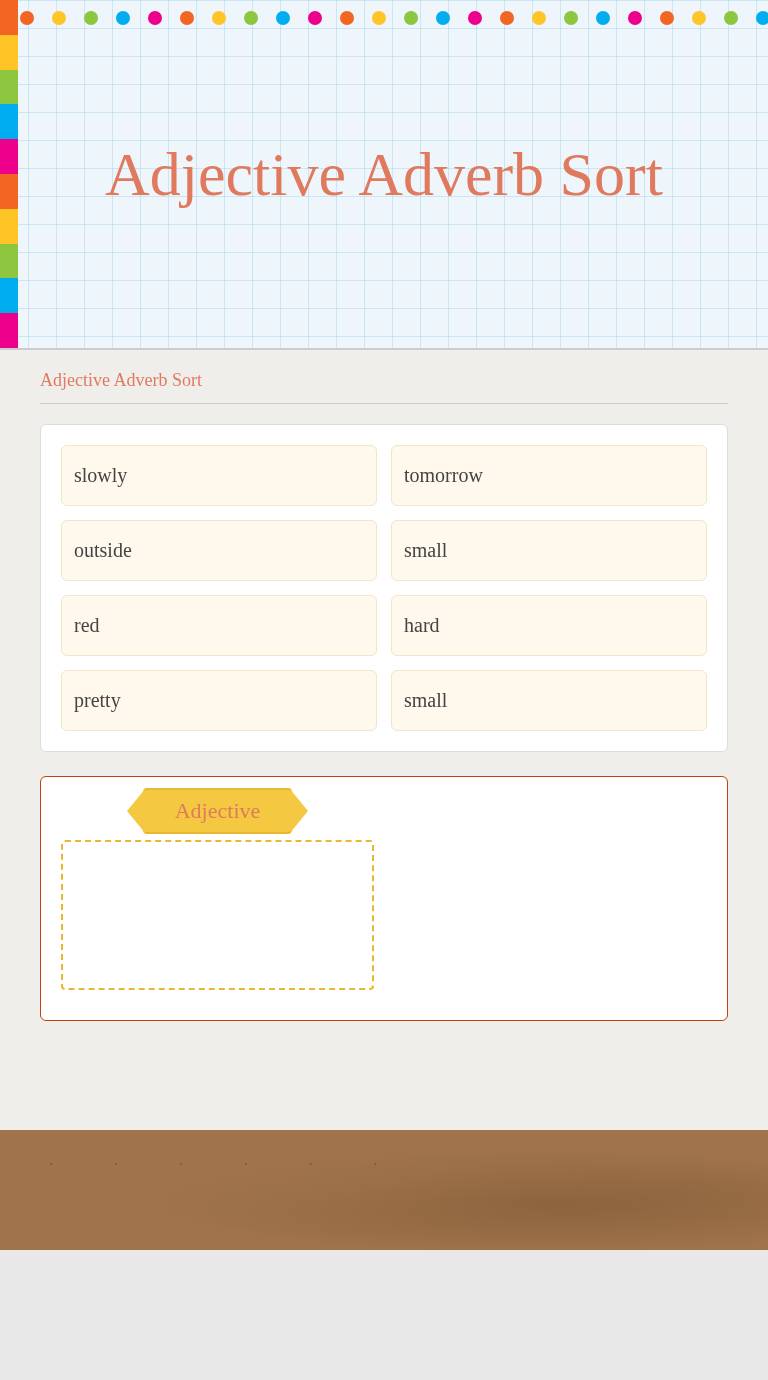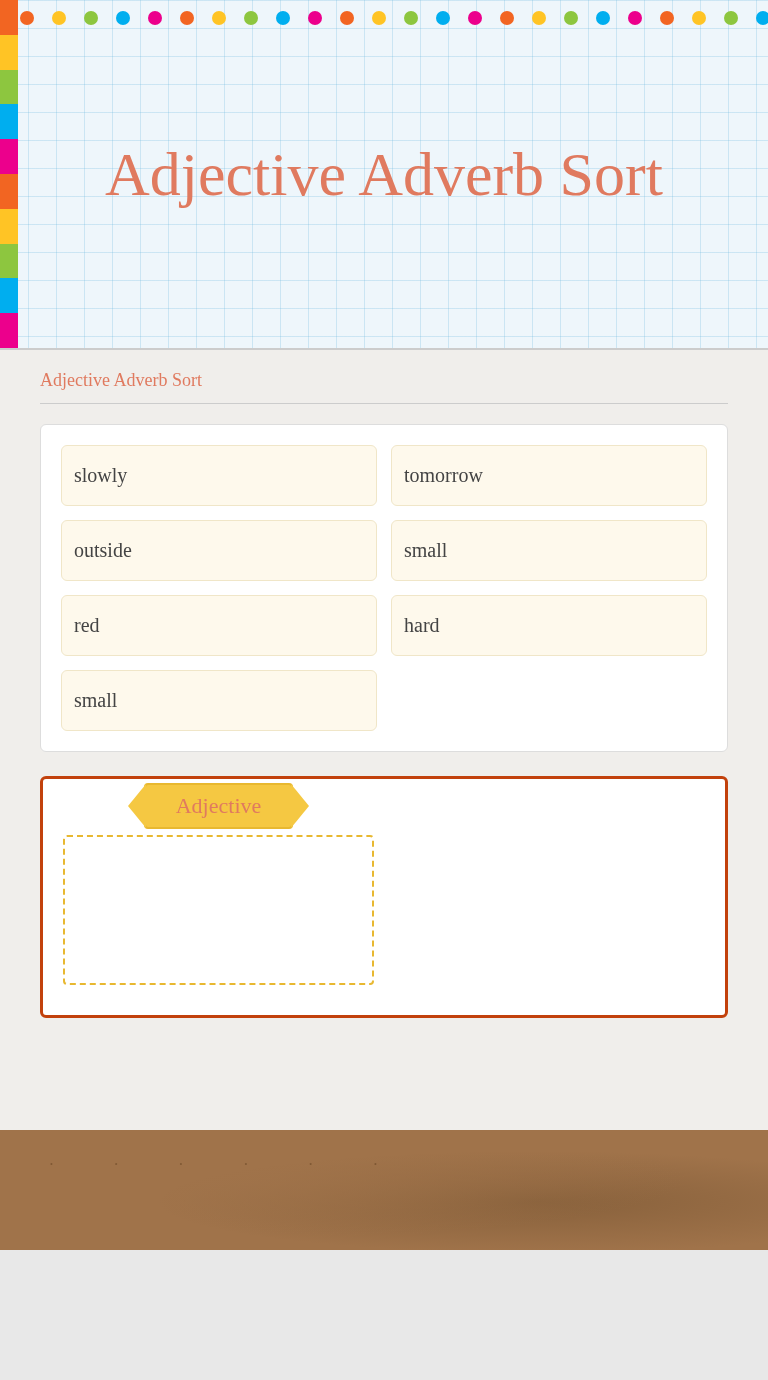--- a/index.html
+++ b/index.html
@@ -124,23 +124,23 @@
       text-align: left;
       font-family: Liberation Serif, serif;
       font-size: 20px;
       color: #444;
       cursor: grab;
     }
 
     
     .drop-zone-container {
       background: white;
-      border: 3px solid #c2410c;
+      border: 1px solid #c2410c;
       border-radius: 6px;
-      padding: 4px 20px 30px 20px;
+      padding: 11px 20px 30px 20px;
       display: grid;
       grid-template-columns: 1fr 1fr;
       gap: 20px;
     }
 
     .drop-zone-wrapper {
       position: relative;
       display: flex;
       flex-direction: column;
       align-items: center;
@@ -411,20 +411,21 @@
   <div class="breadcrumb">Adjective Adverb Sort</div>
   <hr class="divider">
 
   <div class="word-grid">
     <div class="word-card">slowly</div>
     <div class="word-card">tomorrow</div>
     <div class="word-card">outside</div>
     <div class="word-card">small</div>
     <div class="word-card">red</div>
     <div class="word-card">hard</div>
+    <div class="word-card">pretty</div>
     <div class="word-card">small</div>
   </div>
 
   <div class="drop-zone-container">
 
     <div class="drop-zone-wrapper">
       <div class="ribbon-adjective">
         <div class="ribbon-adjective-inner">Adjective</div>
       </div>
       <div class="drop-box-adjective"></div>

